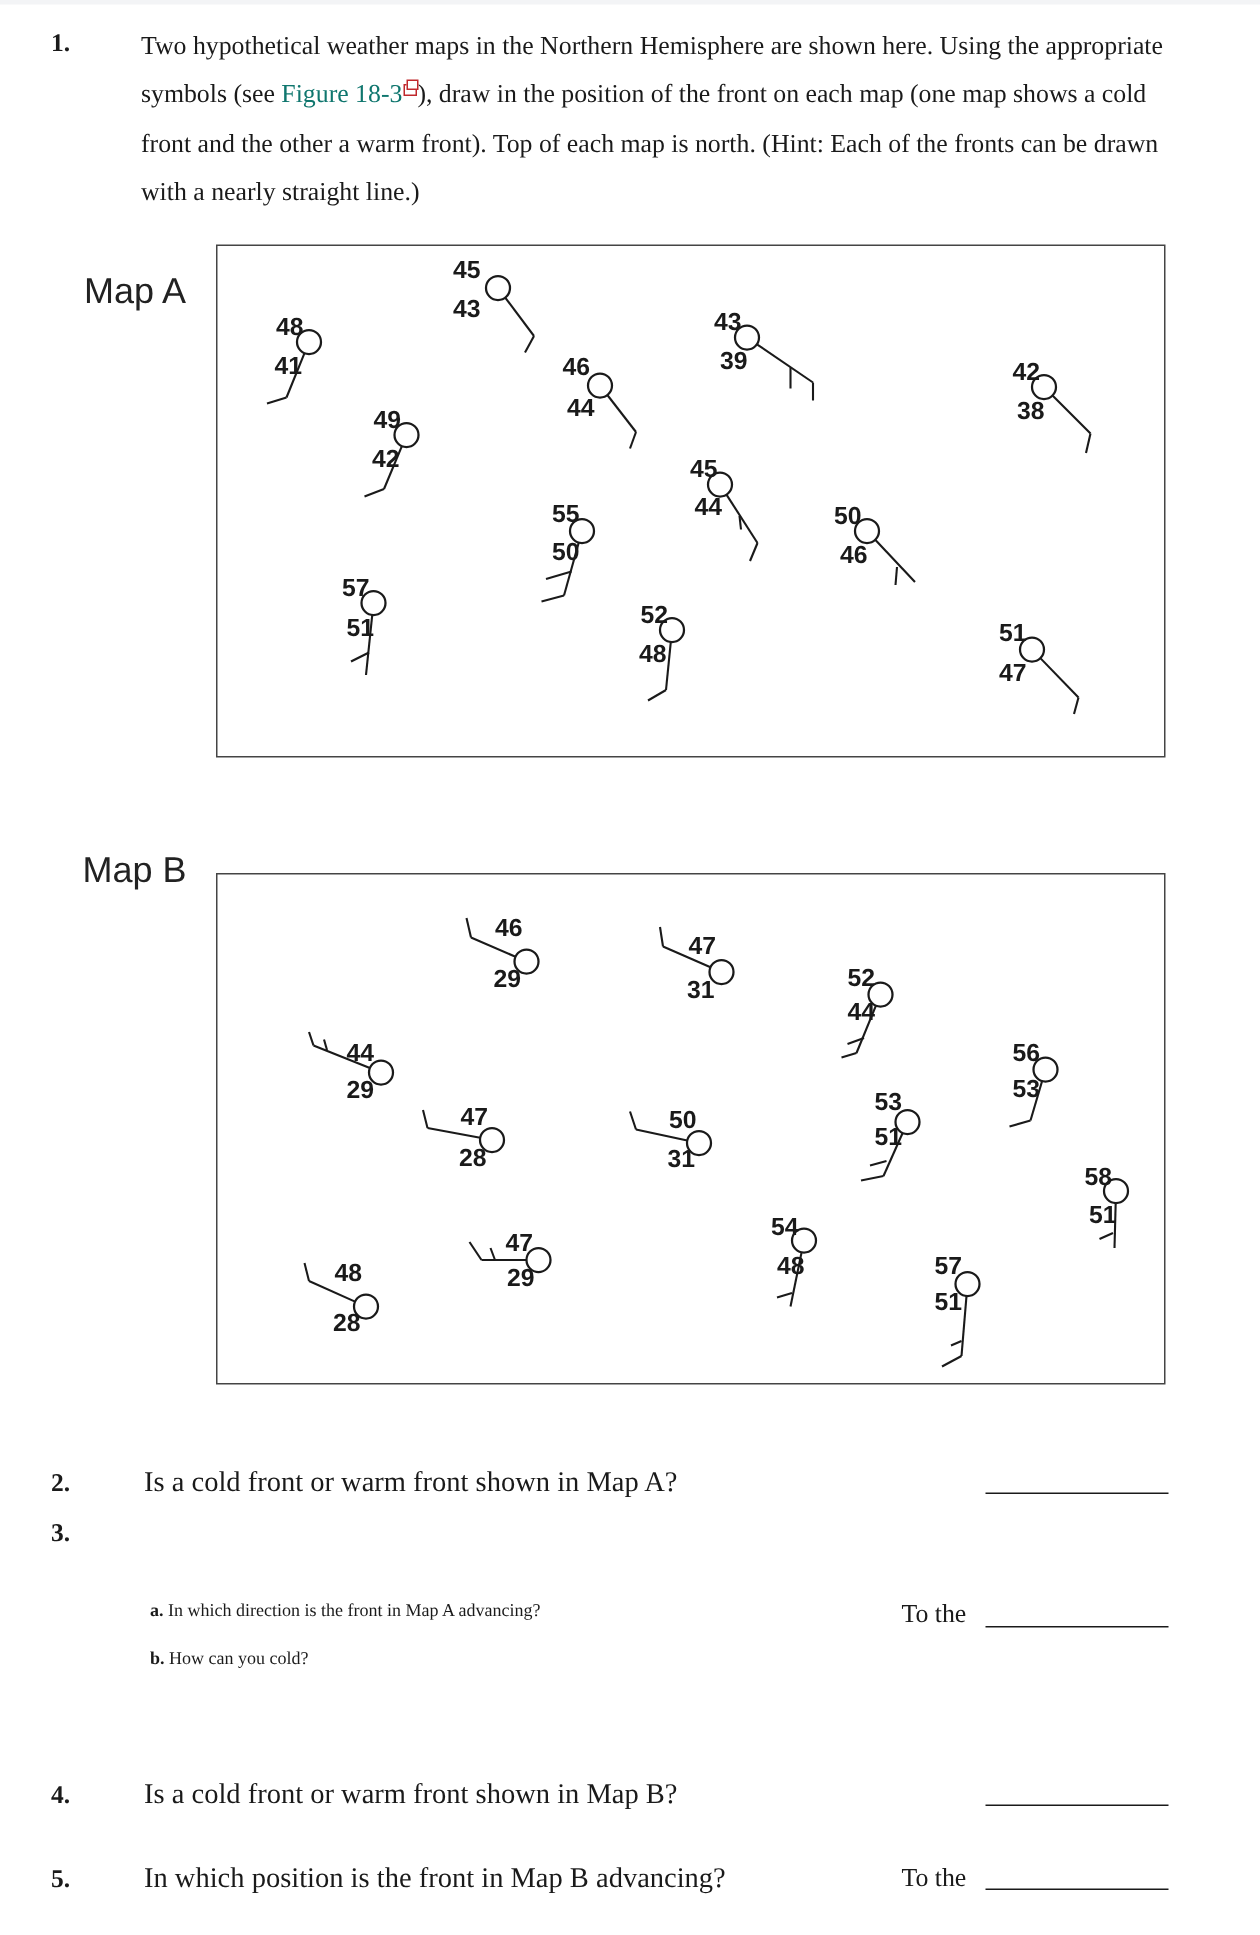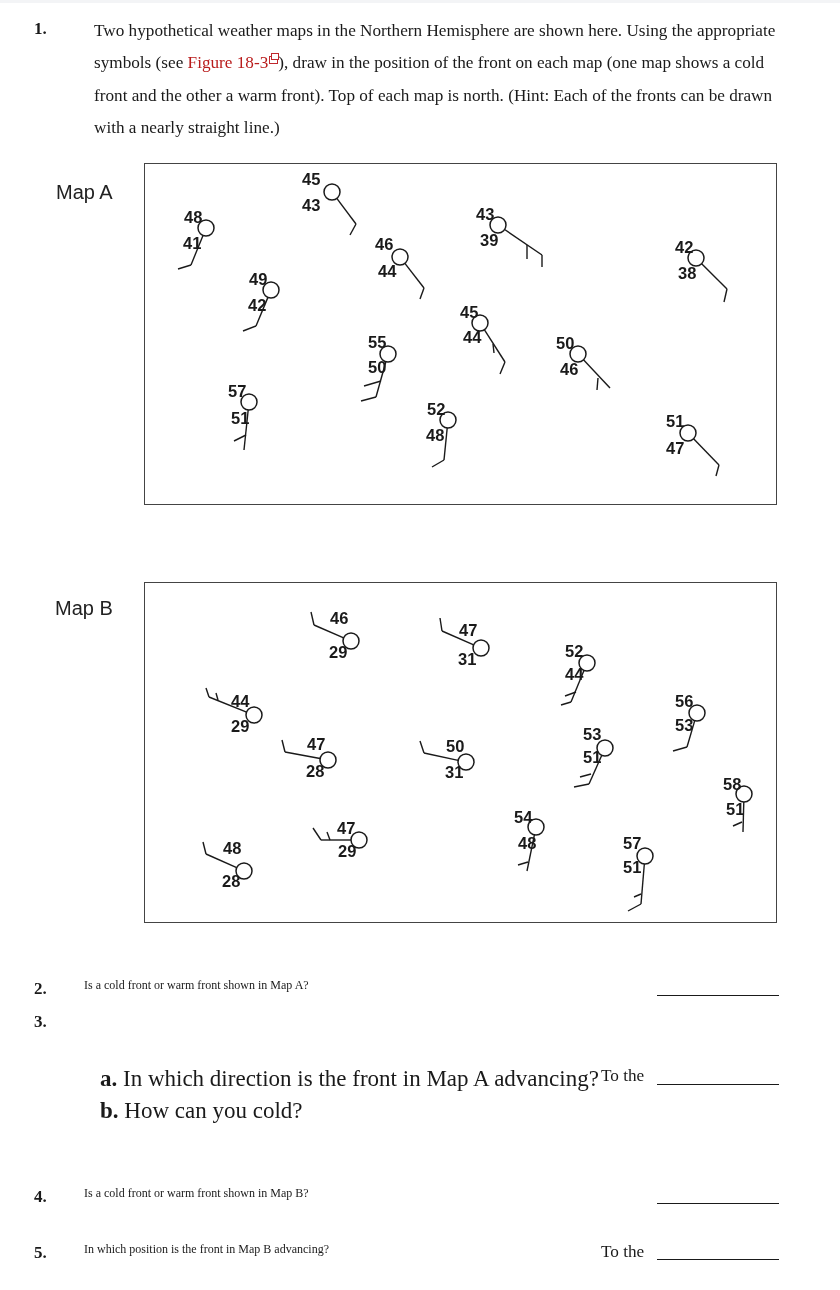--- a/index.html
+++ b/index.html
@@ -1,52 +1,52 @@
 <!DOCTYPE html>
 <html><head>
 <meta charset="utf-8">
 <style>
   html, body { margin: 0; padding: 0; background: #ffffff; }
   body { width: 840px; height: 1290px; position: relative; overflow: hidden;
          font-family: "Liberation Serif", "DejaVu Serif", serif; color: #1a1a1a; }
   .topbar { position: absolute; left: 0; top: 0; width: 840px; height: 3px; background: #f3f4f6; }
   .qnum { position: absolute; left: 34px; font-weight: bold; font-size: 17px; }
   .para { position: absolute; left: 94px; width: 690px; font-size: 17.2px; line-height: 32.3px; }
-  .link { color: #b91c1c; cursor: pointer; }
+  .link { color: #0f766e; cursor: pointer; }
   .ext-icon { display: inline-block; width: 9px; height: 8px; border: 1.5px solid #c0282d;
               position: relative; top: -4px; margin-left: 1px; box-sizing: border-box; }
   .ext-icon::after { content: ""; position: absolute; left: 1px; top: -4px; width: 8px; height: 7px;
               border: 1.5px solid #c0282d; background: #fff; box-sizing: border-box; }
   .maplabel { position: absolute; font-family: "Liberation Sans", "DejaVu Sans", sans-serif;
-              font-size: 20px; color: #222; }
+              font-size: 24px; color: #222; }
   .mapbox { position: absolute; left: 144px; width: 633px; border: 1.6px solid #444;
             box-sizing: border-box; background: #fff; }
   svg.stations { position: absolute; left: 0; top: 0; width: 840px; height: 1290px; overflow: visible; pointer-events: none; }
   svg.stations text { font-family: "Liberation Sans", "DejaVu Sans", sans-serif; font-size: 16.5px;
                       font-weight: bold; fill: #1a1a1a; }
-  .qtext { position: absolute; left: 84px; font-size: 12px; }
-  .subq { position: absolute; left: 100px; font-size: 23px; }
+  .qtext { position: absolute; left: 96px; font-size: 19px; }
+  .subq { position: absolute; left: 100px; font-size: 12px; }
   .subq b { font-weight: bold; }
   .blank { position: absolute; left: 657px; width: 122px; border-bottom: 1px solid #1a1a1a; height: 1px; }
   .tothe { position: absolute; left: 601px; font-size: 17.2px; text-align: center; }
 </style>
 </head>
 <body>
 
 <div class="topbar"></div>
 
 <div class="qnum" style="top:19px;">1.</div>
 <div class="para" style="top:15px;">
   <span>Two hypothetical weather maps in the Northern Hemisphere are shown here. Using the appropriate symbols (see </span><span class="link"><span>Figure 18-3</span><span class="ext-icon"></span></span><span>), draw in the position of the front on each map (one map shows a cold front and the other a warm front). Top of each map is north. (Hint: Each of the fronts can be drawn with a nearly straight line.)</span>
 </div>
 
 <div class="maplabel" style="left:56px; top:181px;">Map A</div>
 <div class="mapbox" style="top:163px; height:342px;"></div>
 
-<div class="maplabel" style="left:55px; top:597px;">Map B</div>
+<div class="maplabel" style="left:55px; top:567px;">Map B</div>
 <div class="mapbox" style="top:582px; height:341px;"></div>
 
 <svg class="stations" id="stations-svg" xmlns="http://www.w3.org/2000/svg">
     <g>
       <line x1="202.99435913008625" y1="235.41391414578723" x2="191" y2="265" stroke="#1a1a1a" stroke-width="1.4"></line>
       <line x1="191" y1="265" x2="178" y2="269" stroke="#1a1a1a" stroke-width="1.4"></line>
       <circle cx="206" cy="228" r="8" fill="#fff" stroke="#1a1a1a" stroke-width="1.5"></circle>
       <text x="184" y="223">48</text>
       <text x="183" y="249">41</text>
     </g>

